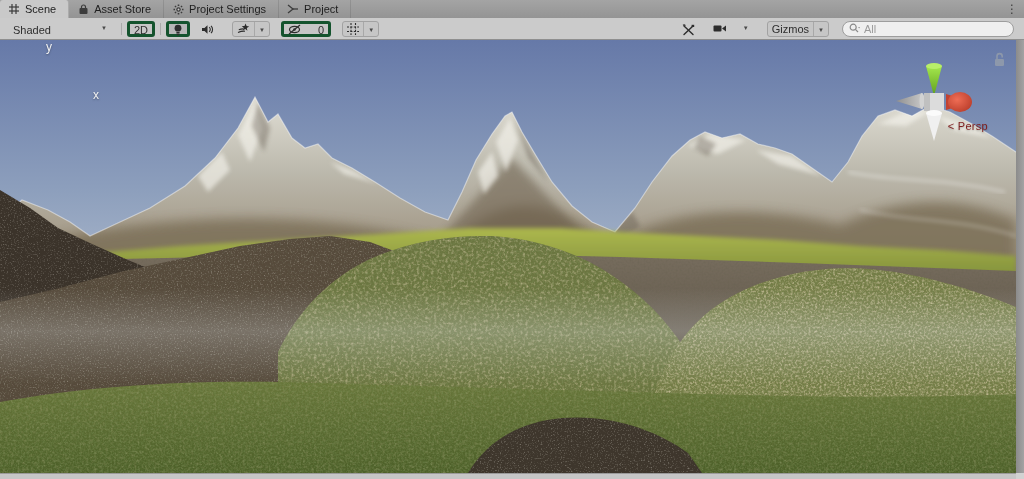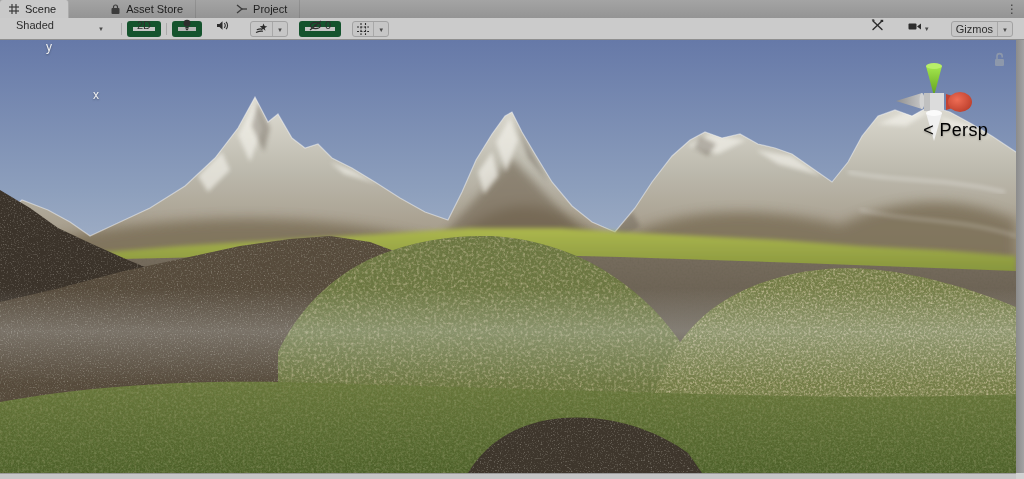--- a/index.html
+++ b/index.html
@@ -1,34 +1,34 @@
 <!DOCTYPE html>
 <html><head>
 <meta charset="utf-8">
 <style>
   html,body{margin:0;padding:0;background:#666;}
   *{box-sizing:border-box;font-family:"Liberation Sans","DejaVu Sans",sans-serif;}
   .window{position:relative;width:1024px;height:479px;overflow:hidden;background:#9b9b9b;}
 
   
   .tabbar{position:absolute;left:0;top:0;width:1024px;height:18px;
-    background:linear-gradient(#a4a4a4,#949494);display:flex;align-items:stretch;gap:32px;}
+    background:linear-gradient(#a4a4a4,#949494);display:flex;align-items:stretch;}
   .tab{display:flex;align-items:center;gap:5px;padding:0 12px 0 8px;font-size:11px;color:#1e1e1e;
     border-right:1px solid rgba(0,0,0,0.10);cursor:default;white-space:nowrap;}
   .tab.active{background:#c9c9c9;border-top-left-radius:3px;border-top-right-radius:3px;
     border-right:1px solid rgba(0,0,0,0.15);}
   .tab .tico{display:inline-flex;width:12px;height:12px;align-items:center;justify-content:center;color:#3c3c3c;}
   .tab .tico svg{display:block;}
   .kebab{margin-left:auto;display:flex;align-items:center;padding:0 6px;color:#3f3f3f;font-size:12px;line-height:1;}
 
   
   .toolbar{position:absolute;left:0;top:18px;width:1024px;height:22px;background:#cbcbcb;
     border-bottom:1px solid #8f8f8f;display:flex;align-items:center;font-size:11px;color:#2e2e2e;padding:0 2px;}
-  .tbtn{height:16px;display:inline-flex;align-items:flex-end;justify-content:center;
-    border:6px solid #14532d;border-radius:3px;background:#c6c6c6;padding:0 4px;margin:0 2px;gap:2px;}
+  .tbtn{height:16px;display:inline-flex;align-items:flex-start;justify-content:center;
+    border:3px solid #14532d;border-radius:3px;background:#c6c6c6;padding:0 4px;margin:0 2px;gap:16px;}
   .tbtn.flat{border-color:transparent;background:transparent;}
   .tbtn.pressed{background:#b7b7b7;}
   .ddcaret{font-size:6px;color:#4a4a4a;line-height:1;transform:translateY(0.5px);}
   .vdiv{width:1px;height:12px;background:#aaa;margin:0 3px;}
   .shaded-dd{width:112px;justify-content:space-between;border-color:transparent;background:transparent;padding:0 6px;}
   .grp{display:inline-flex;align-items:center;border:1px solid #a2a2a2;border-radius:3px;height:16px;margin:0 9px;background:#c6c6c6;}
   .grp .seg{display:inline-flex;align-items:center;justify-content:center;padding:0 4px;height:100%;}
   .grp .segdiv{width:1px;height:100%;background:#a8a8a8;}
   .spacer{flex:1;}
   .searchbox{display:inline-flex;align-items:center;width:172px;height:16px;background:#efefef;
@@ -37,21 +37,21 @@
   .searchbox input::placeholder{color:#9b9b9b;}
   .icon-svg{display:block;}
 
   
   .viewport{position:absolute;left:0;top:40px;width:1016px;height:433px;overflow:hidden;}
   .viewport svg.scene{display:block;}
 
   .gizmo{position:absolute;top:6px;right:24px;width:110px;height:104px;}
   .gizmo-label-y{position:absolute;top:0px;left:46px;color:#f2f2f2;font-size:12px;text-shadow:0 1px 2px rgba(0,0,0,.35);}
   .gizmo-label-x{position:absolute;top:48px;left:93px;color:#f2f2f2;font-size:12px;text-shadow:0 1px 2px rgba(0,0,0,.35);}
-  .persp{position:absolute;top:80px;right:28px;color:#000000;font-size:18px;letter-spacing:.3px;
+  .persp{position:absolute;top:80px;right:28px;color:#7f1d1d;font-size:11px;letter-spacing:.3px;
     text-shadow:0 1px 2px rgba(0,0,0,.25);}
   .lock{position:absolute;top:12px;right:10px;opacity:.75;}
 
   
   .vstrip{position:absolute;right:0;top:40px;width:8px;height:439px;background:linear-gradient(90deg,#8b8b8b,#a3a3a3);}
   .hstrip{position:absolute;left:0;top:473px;width:1016px;height:6px;background:#c6c6c6;border-top:1px solid #9a9a9a;}
   .corner{position:absolute;right:0;top:473px;width:8px;height:6px;background:#d2d2d2;}
 </style>
 </head>
 <body>
@@ -76,20 +76,41 @@
       <span class="tico">
         <svg width="11" height="11" viewBox="0 0 11 11" class="icon-svg">
             <path d="M3.5 4 V3 a2 2 0 0 1 4 0 V4" fill="none" stroke="#3c3c3c" stroke-width="1.2"></path>
             <rect x="1.5" y="4" width="8" height="6" rx="1" fill="#3c3c3c"></rect>
           </svg>
       </span>
       <span>Asset Store</span>
     </div>
     <div class="tab">
       <span class="tico">
+        <svg width="11" height="11" viewBox="0 0 11 11" class="icon-svg">
+            <g fill="#3c3c3c">
+              <circle cx="5.5" cy="5.5" r="2.2"></circle>
+              <g stroke="#3c3c3c" stroke-width="1.6">
+                <line x1="5.5" y1="0.5" x2="5.5" y2="2"></line>
+                <line x1="5.5" y1="9" x2="5.5" y2="10.5"></line>
+                <line x1="0.5" y1="5.5" x2="2" y2="5.5"></line>
+                <line x1="9" y1="5.5" x2="10.5" y2="5.5"></line>
+                <line x1="2" y1="2" x2="3" y2="3"></line>
+                <line x1="8" y1="8" x2="9" y2="9"></line>
+                <line x1="9" y1="2" x2="8" y2="3"></line>
+                <line x1="2" y1="9" x2="3" y2="8"></line>
+              </g>
+              <circle cx="5.5" cy="5.5" r="1" fill="#c9c9c9"></circle>
+            </g>
+          </svg>
+      </span>
+      <span>Project Settings</span>
+    </div>
+    <div class="tab">
+      <span class="tico">
         <svg width="12" height="10" viewBox="0 0 12 10" class="icon-svg">
             <g stroke="#3c3c3c" stroke-width="1.3" fill="none">
               <path d="M1,1 L6,5 L1,9"></path>
               <line x1="6" y1="5" x2="11" y2="5"></line>
             </g>
           </svg>
       </span>
       <span>Project</span>
     </div>
     <div class="kebab">⋮</div>
@@ -189,20 +210,30 @@
       <span class="ddcaret">▼</span>
     </div>
     <div class="grp">
       <div class="seg">
         <span>Gizmos</span>
       </div>
       <div class="segdiv"></div>
       <div class="seg">
         <span class="ddcaret">▼</span>
       </div>
+    </div>
+    <div class="searchbox">
+      <span>
+        <svg width="11" height="11" viewBox="0 0 11 11" class="icon-svg">
+            <circle cx="4.2" cy="4.2" r="3" fill="none" stroke="#8a8a8a" stroke-width="1.2"></circle>
+            <line x1="6.4" y1="6.4" x2="9" y2="9" stroke="#8a8a8a" stroke-width="1.2"></line>
+            <polygon points="9.2,4 11,4 10.1,5.6" fill="#8a8a8a"></polygon>
+          </svg>
+      </span>
+      <input type="text" placeholder="All" style="">
     </div>
   </div>
 
   <div class="viewport">
     <svg class="scene" width="1016" height="433" viewBox="0 0 1016 433" preserveAspectRatio="none">
       <defs>
         <linearGradient id="sky" x1="0" y1="0" x2="0" y2="1">
           <stop offset="0" stop-color="#6679a8"></stop>
             <stop offset="0.55" stop-color="#8ea0bd"></stop>
             <stop offset="1" stop-color="#b7c1d1"></stop>

